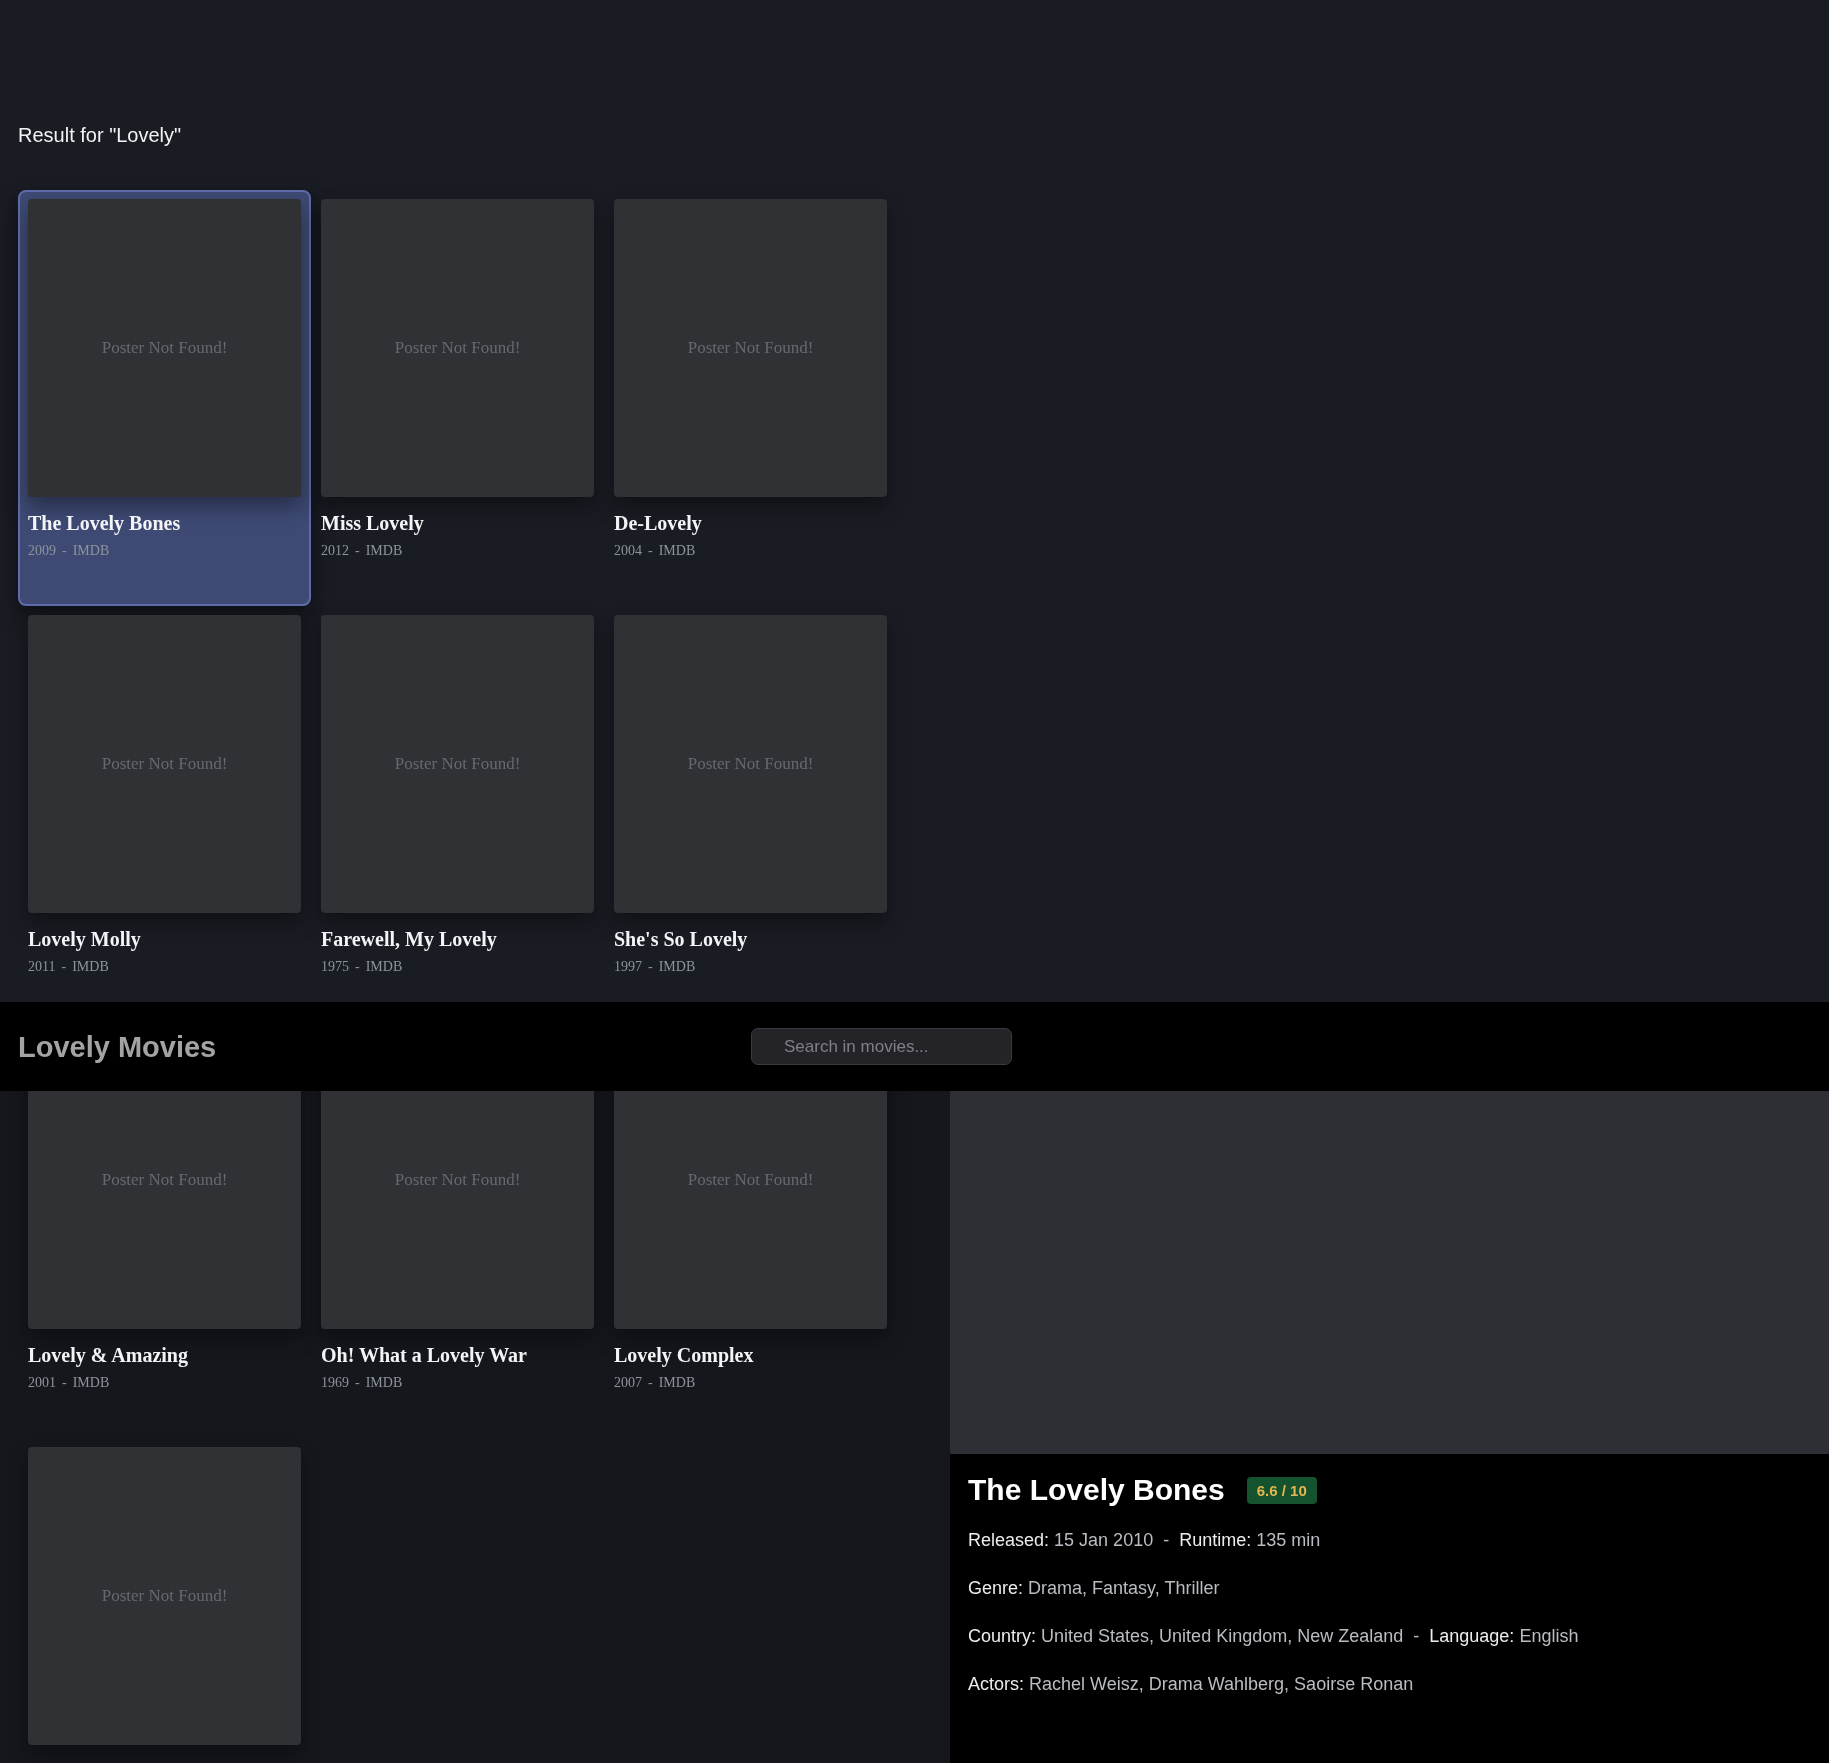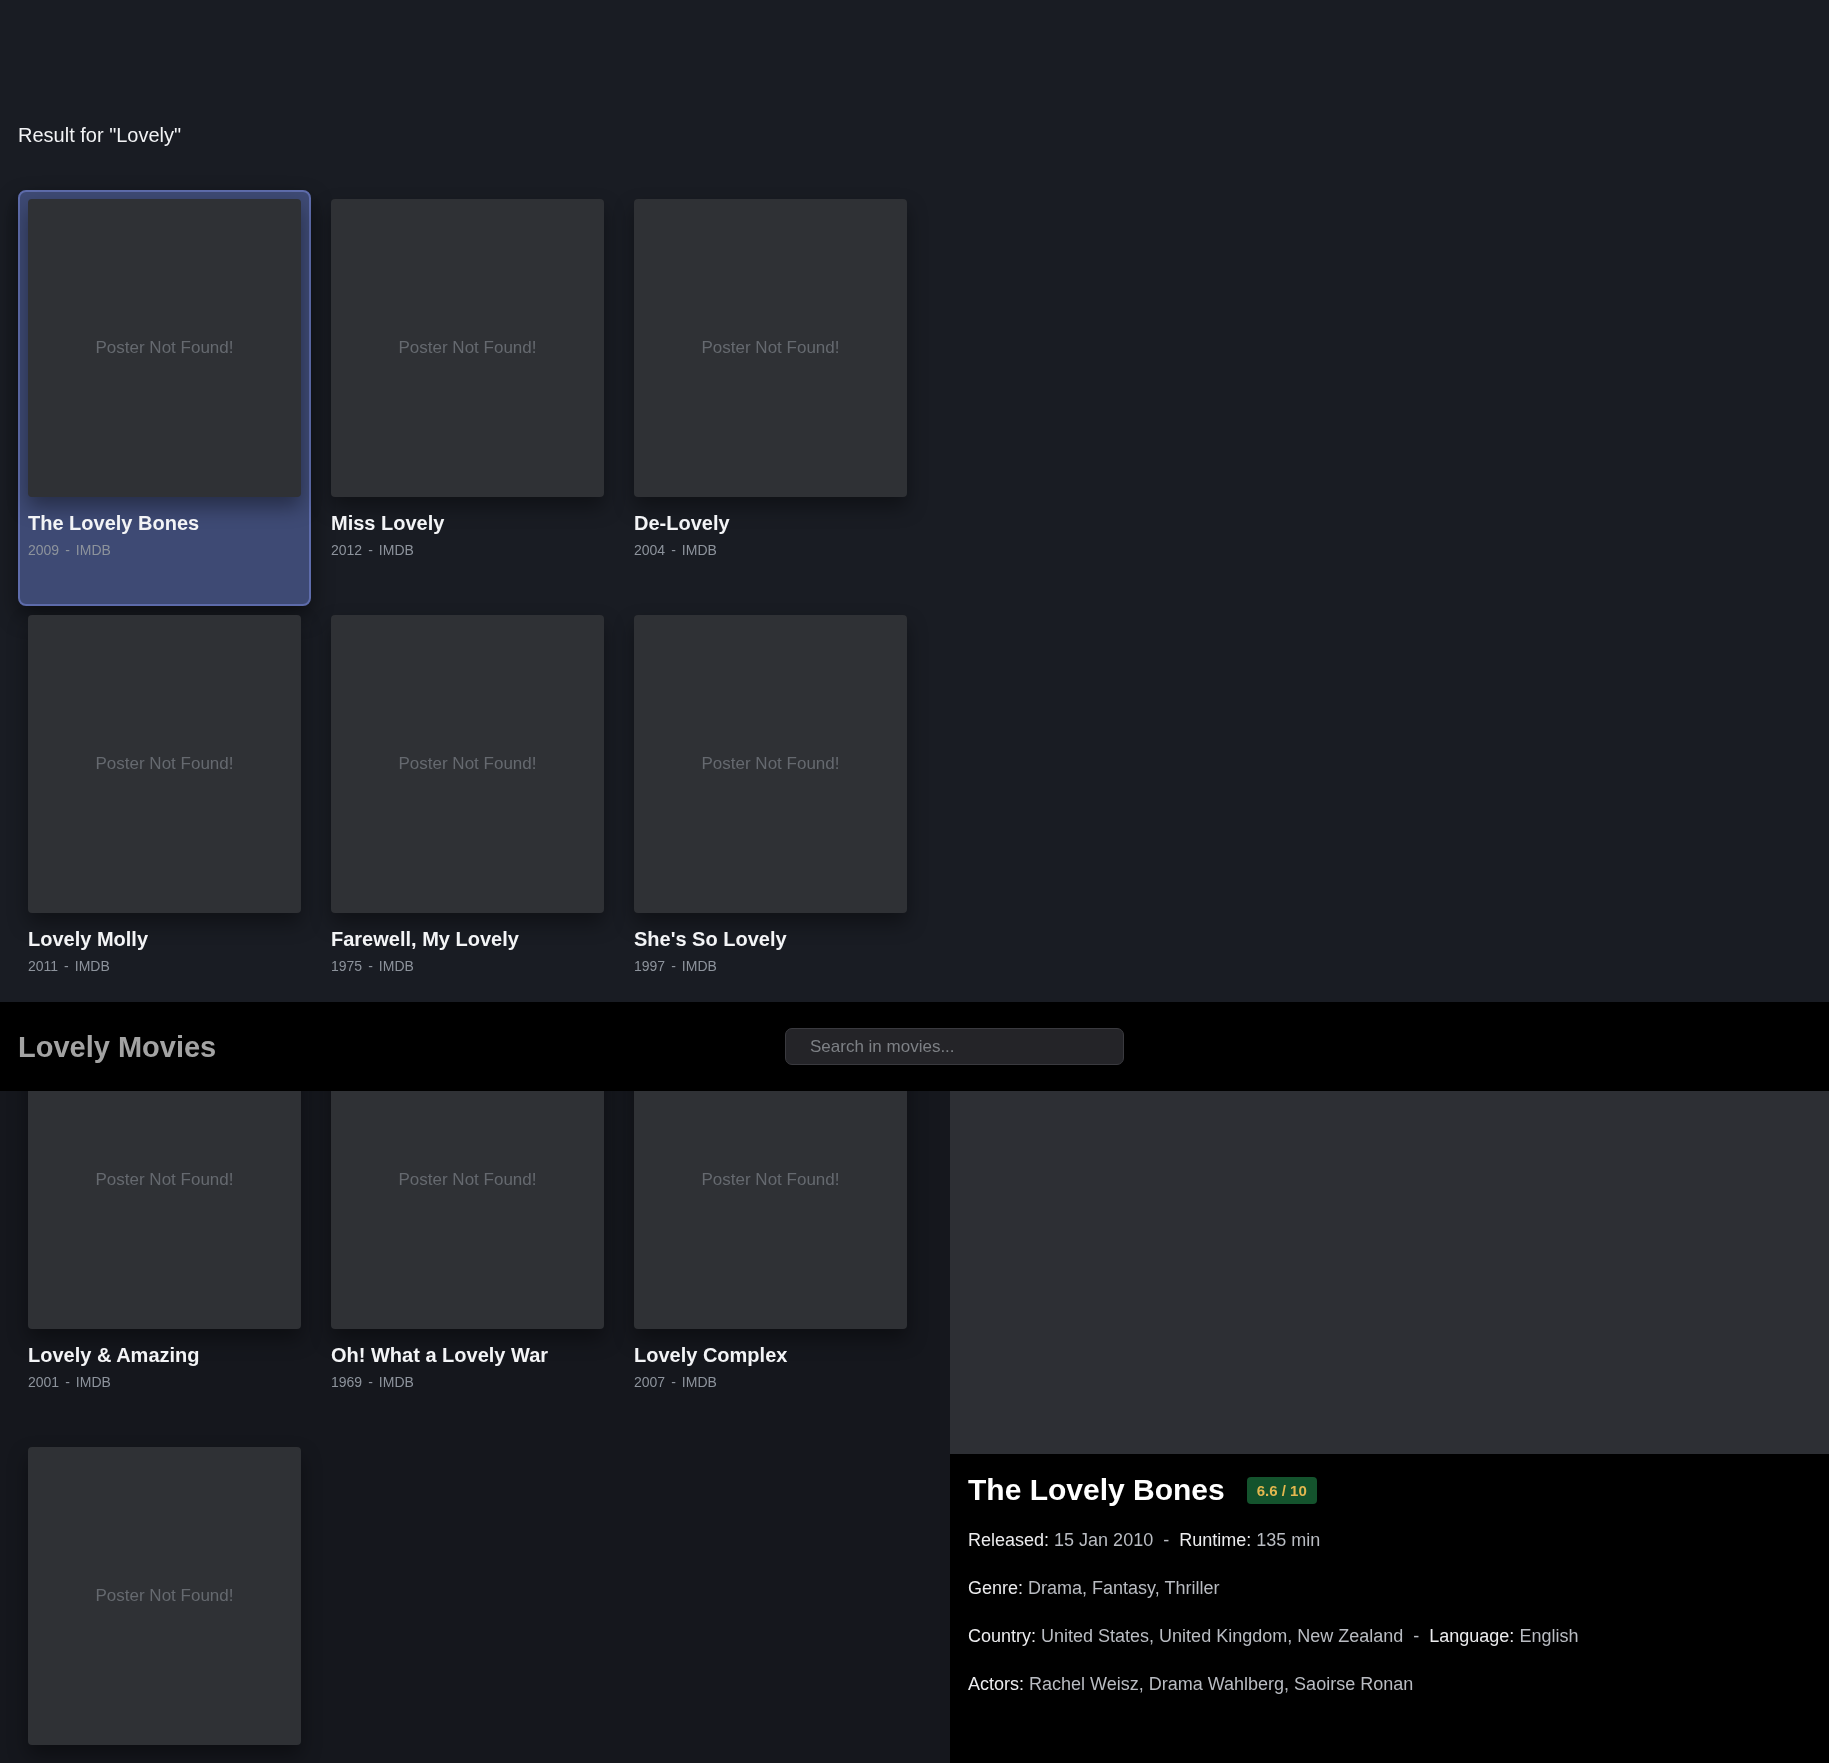--- a/index.html
+++ b/index.html
@@ -17,22 +17,23 @@
   .results-heading {
     position: absolute; left: 18px; top: 124px;
     margin: 0; font-size: 20px; font-weight: 400; color: #f2f3f5;
   }
   .results-heading .q { font-weight: 400; }
 
   
   .grid {
     display: grid;
     grid-template-columns: repeat(3, 293px);
-    column-gap: 10px;
+    column-gap: 0;
     grid-auto-rows: 416px;
+    font-family: Liberation Serif, serif;
   }
   .grid-top { position: absolute; left: 18px; top: 190px; }
 
   .card {
     box-sizing: border-box;
     width: 293px;
     padding: 9px 10px 14px;
     border-radius: 8px;
     cursor: pointer;
   }
@@ -61,27 +62,27 @@
   
   .app-header {
     position: absolute; left: 0; top: 1002px; width: 100%; height: 89px;
     background: #000;
   }
   .app-title {
     position: absolute; left: 18px; top: 50%; transform: translateY(-50%);
     margin: 0; font-size: 29px; font-weight: 600; color: #a3a3a3;
   }
   .search-input {
-    position: absolute; left: 785px; top: 26px;
-    width: 339px; height: 37px; box-sizing: border-box;
+    position: absolute; left: 751px; top: 26px;
+    width: 261px; height: 37px; box-sizing: border-box;
     background: #242428;
     border: 1px solid #3a3a3f;
     border-radius: 7px;
     color: #ddd; font-size: 17px;
-    padding: 0 24px;
+    padding: 0 32px;
     font-family: "Liberation Sans", sans-serif;
     outline: none;
   }
   .search-input::placeholder { color: #7d8085; }
 
   
   .bottom-section { position: absolute; left: 0; top: 1091px; right: 0; bottom: 0; }
   .left-col {
     position: absolute; left: 0; top: 0; width: 950px; height: 100%;
     background: #15171d;

